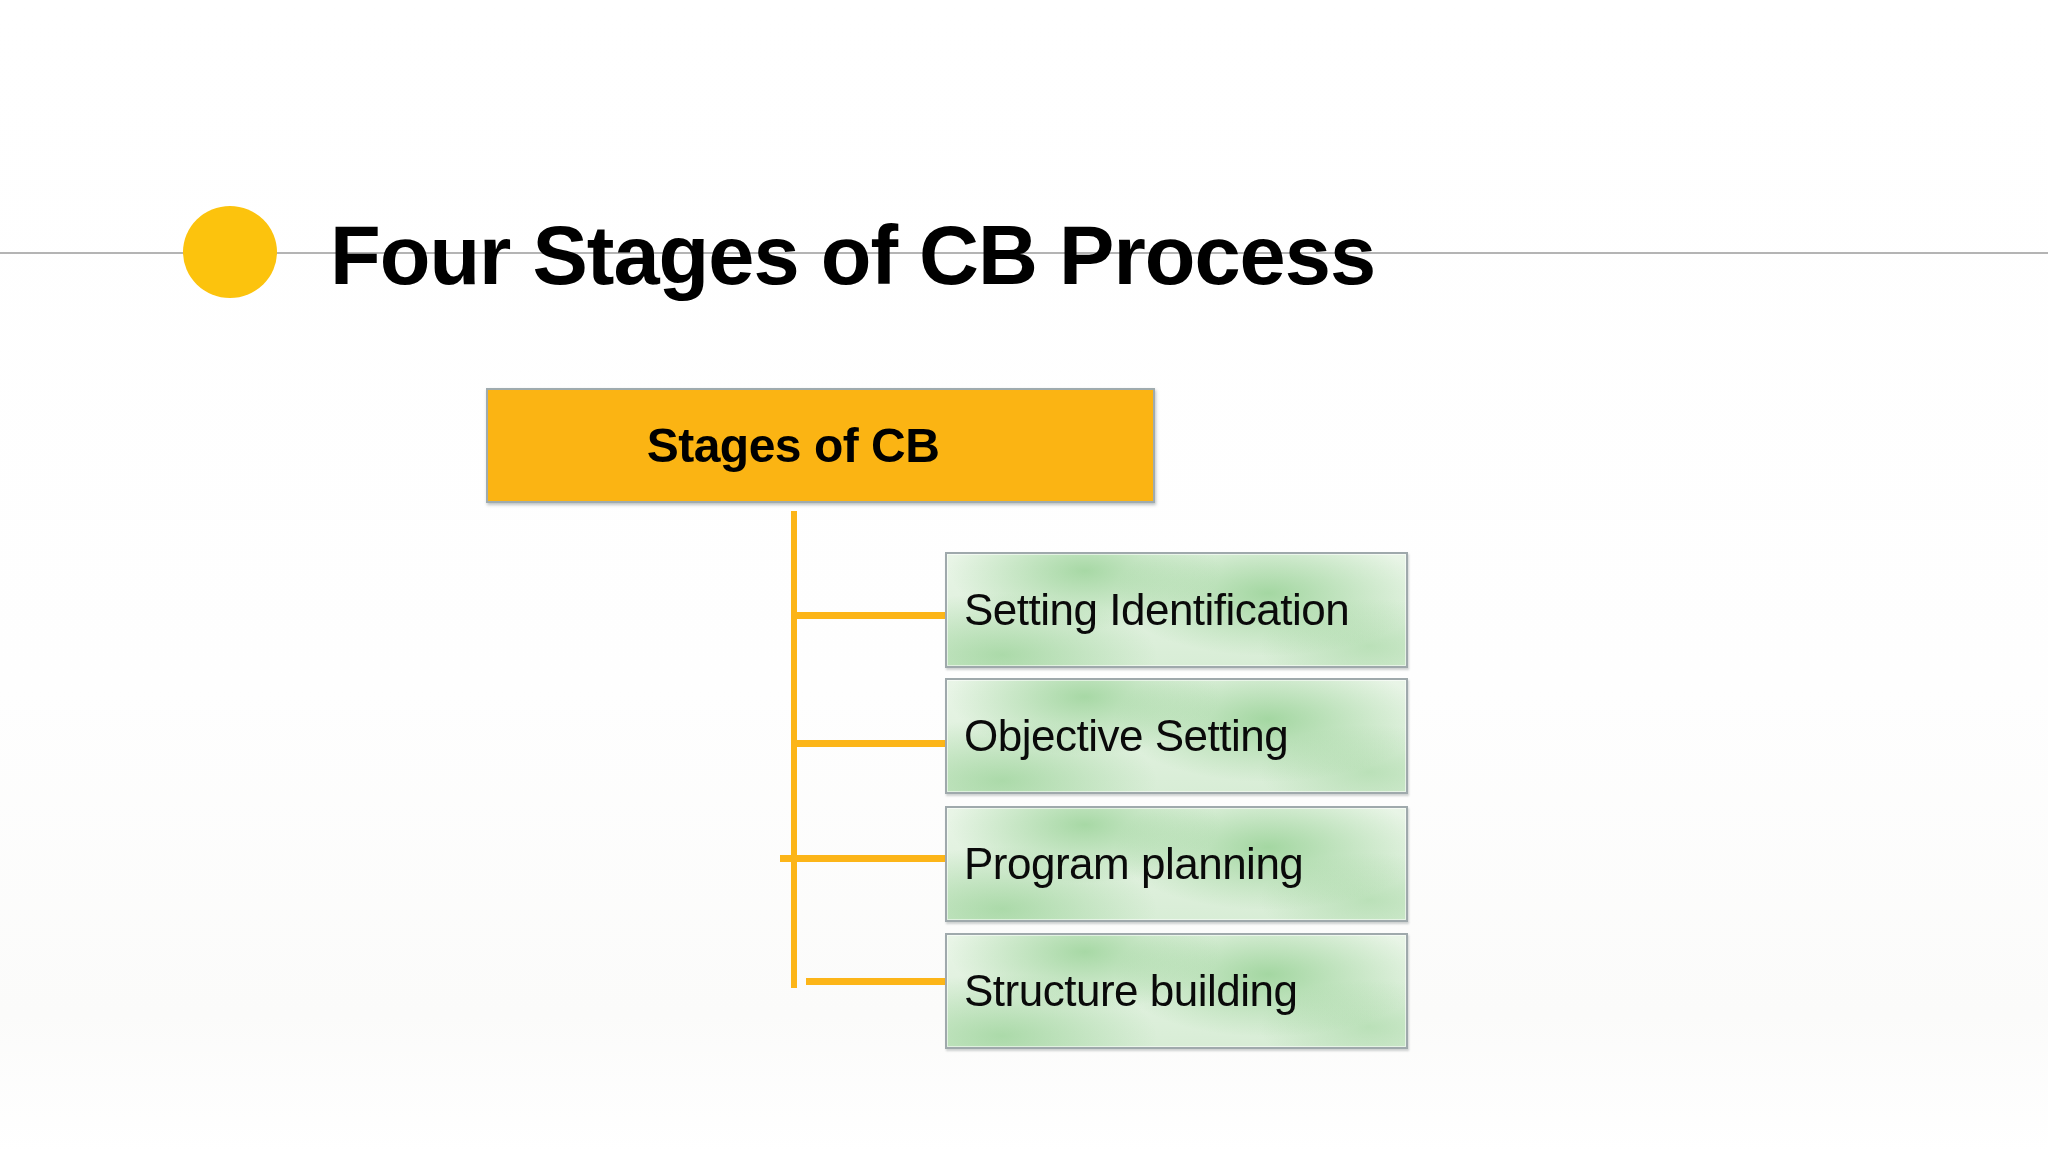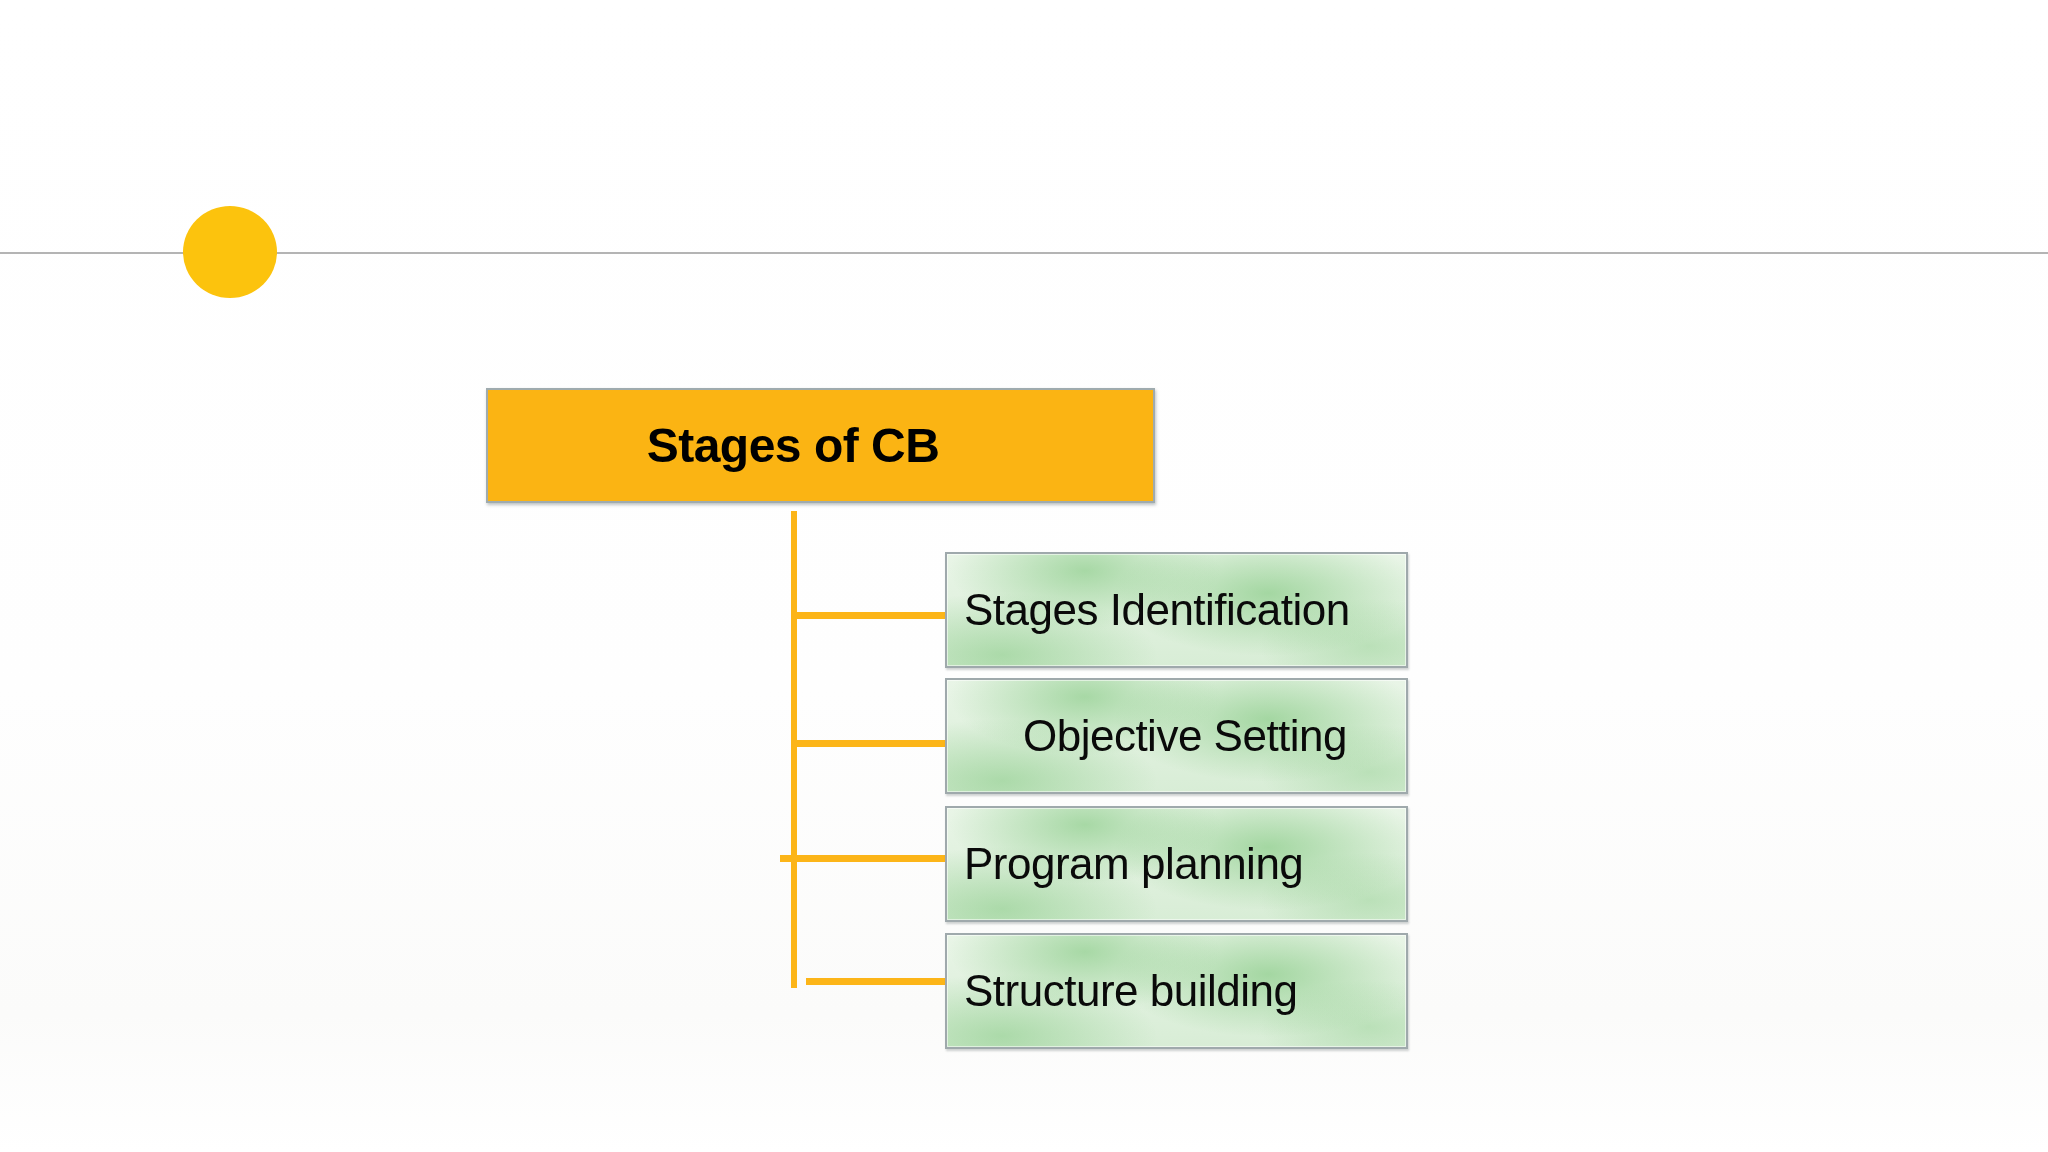--- a/index.html
+++ b/index.html
@@ -111,52 +111,55 @@
     align-items: center;
     padding-left: 17px;
     background:
       radial-gradient(42% 75% at 30% 15%, rgba(125, 198, 123, 0.60) 0%, rgba(125, 198, 123, 0) 70%),
       radial-gradient(48% 80% at 70% 35%, rgba(125, 198, 123, 0.62) 0%, rgba(125, 198, 123, 0) 70%),
       radial-gradient(52% 85% at 12% 90%, rgba(125, 198, 123, 0.50) 0%, rgba(125, 198, 123, 0) 65%),
       radial-gradient(40% 70% at 92% 82%, rgba(125, 198, 123, 0.35) 0%, rgba(125, 198, 123, 0) 60%),
       linear-gradient(180deg, #e9f5e7 0%, #d8edd6 100%);
   }
   .stage-1 { top: 552px; }
-  .stage-2 { top: 678px; justify-content: center; }
+  .stage-2 { top: 678px; }
   .stage-3 { top: 806px; }
   .stage-4 { top: 933px; }
   .stage-label {
     font-size: 44px;
     color: #0a0a0a;
     letter-spacing: -0.5px;
     white-space: nowrap;
   }
 </style>
 </head>
 <body>
 
 <div class="slide">
 
   <div class="rule"></div>
 
   <div class="accent-circle"></div>
 
+  <div class="title-wrap">
+    <div class="title-text">Four Stages of CB Process</div>
+  </div>
 
   <div class="connector conn-vertical"></div>
   <div class="connector conn-b1"></div>
   <div class="connector conn-b2"></div>
   <div class="connector conn-b3"></div>
   <div class="connector conn-b4"></div>
 
   <div class="root-box">
     <span class="root-line">Stages of CB</span>
   </div>
 
   <div class="stage-box stage-1">
-    <span class="stage-label">Stages Identification</span>
+    <span class="stage-label">Setting Identification</span>
   </div>
 
   <div class="stage-box stage-2">
     <span class="stage-label">Objective Setting</span>
   </div>
 
   <div class="stage-box stage-3">
     <span class="stage-label">Program planning</span>
   </div>
 

